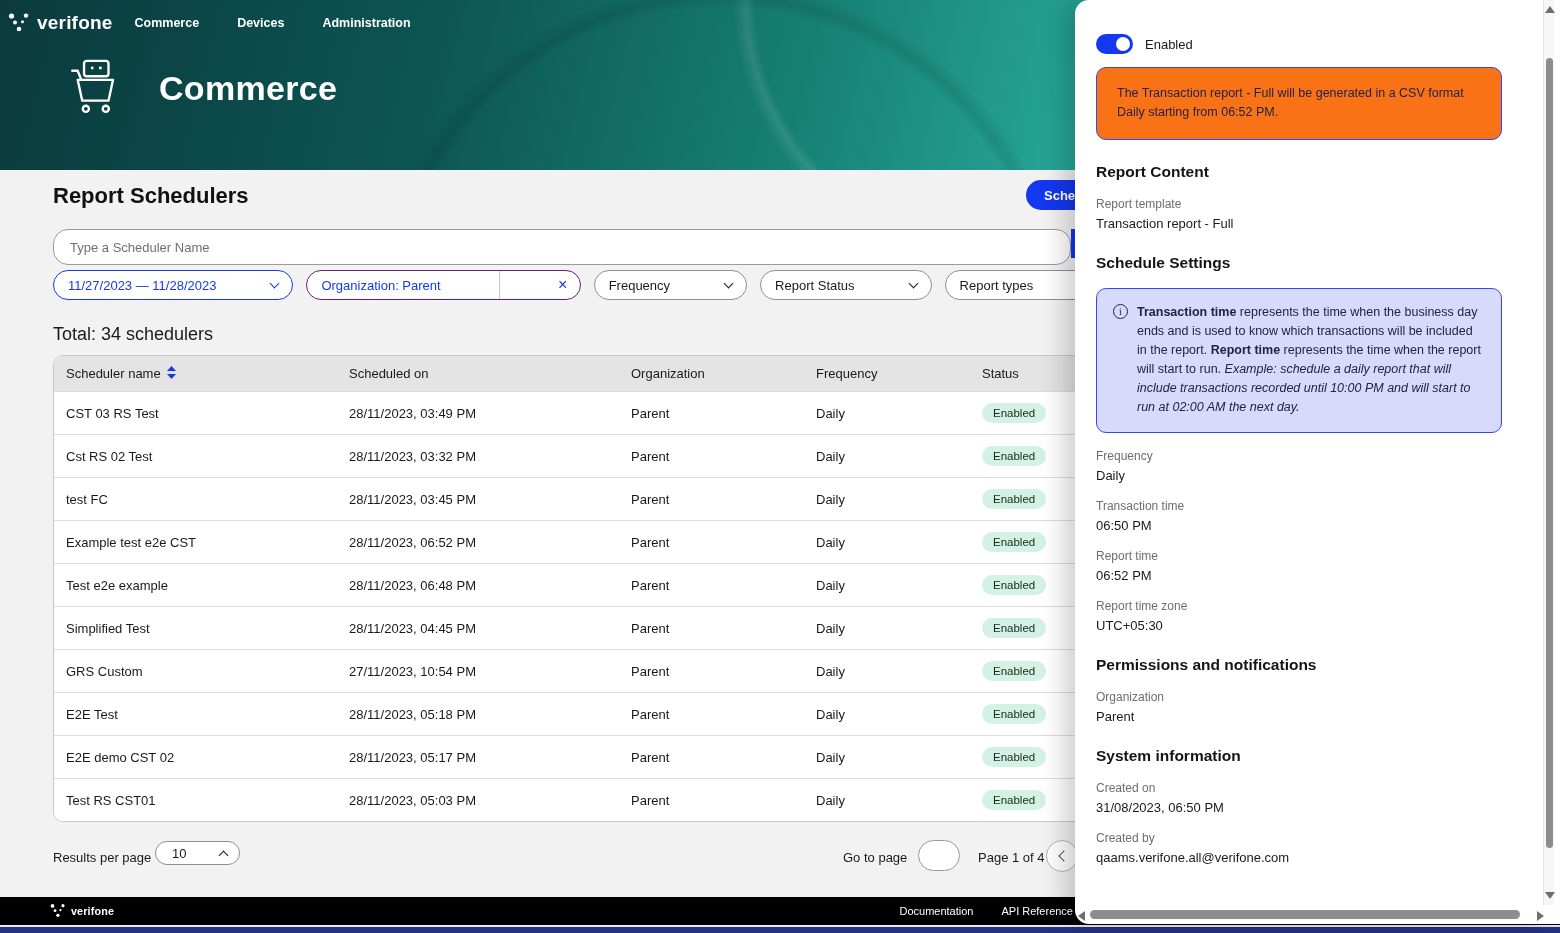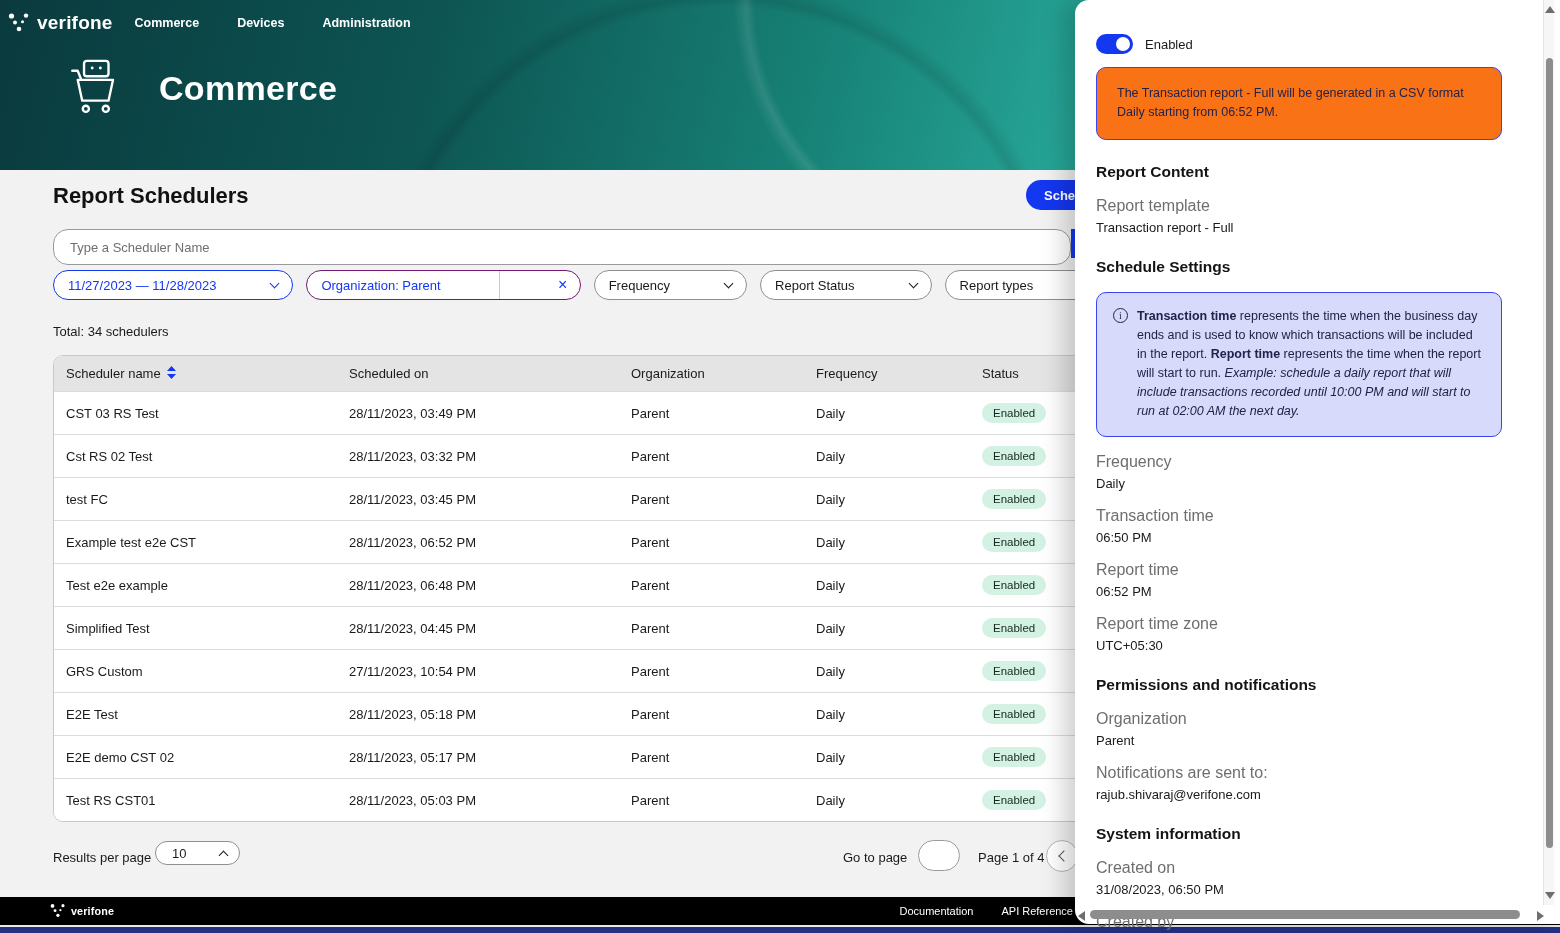--- a/index.html
+++ b/index.html
@@ -43,21 +43,21 @@
   .chip-org { border:1px solid #701a75; color:#1437f0; padding-right:0; }
   .chip-plain { border:1px solid #8f8f8f; color:#1a1a1a; }
   .chv { display:inline-block; width:7px; height:7px; border-right:1.6px solid currentColor;
     border-bottom:1.6px solid currentColor; transform:rotate(45deg); margin-left:9px; margin-top:-4px; }
   .chv-up { transform:rotate(-135deg); margin-top:5px; }
   .chip-div { width:1px; height:28px; background:#c9c9c9; margin-left:12px; }
   .chip-x { width:34px; height:30px; display:flex; align-items:center; justify-content:center;
     color:#1437f0; font-size:16px; cursor:pointer; }
   .clear-link { color:#1437f0; font-size:13px; cursor:pointer; margin-left:7px; }
 
-  .total-text { position:absolute; top:324px; left:53px; font-size:13px; color:#1a1a1a; }
+  .total-text { position:absolute; top:324px; left:53px; font-size:18px; color:#1a1a1a; }
 
   
   .grid-table { position:absolute; top:355px; left:53px; width:1454px; background:#fff;
     border:1px solid #c9c9c9; border-radius:10px; overflow:hidden; }
   .trow { display:grid; grid-template-columns:283px 282px 185px 166px 1fr; align-items:center; padding-left:12px; }
   .thead { background:#e4e4e4; height:35px; font-size:13px; color:#1a1a1a; }
   .tbody-row { height:43px; border-top:1px solid #dcdcdc; font-size:13px; color:#1a1a1a; cursor:pointer; background:#fff; }
   .sort-ic { display:inline-block; margin-left:6px; vertical-align:-1px; }
   .badge { display:inline-block; background:#d3f2e4; color:#16281f; font-size:11.5px;
     padding:4px 11px; border-radius:11px; }
@@ -91,21 +91,21 @@
     border-radius:14px 0 0 14px; box-shadow:-10px 0 26px rgba(0,0,0,0.20); z-index:10; }
   .drawer-body { padding:34px 58px 0 21px; }
   .toggle-row { display:flex; align-items:center; gap:12px; }
   .toggle { width:37px; height:20px; border-radius:10px; background:#1437f0; position:relative; cursor:pointer; }
   .toggle-knob { position:absolute; top:3px; right:3px; width:14px; height:14px; border-radius:50%; background:#fff; }
   .toggle-label { font-size:13px; color:#1a1a1a; }
   .drawer-banner { margin-top:13px; background:#f97316; border:1px solid #3845f0; border-radius:10px;
     padding:16px 20px; font-size:12.5px; line-height:1.55; color:#22224a; }
   .section-h { margin-top:23px; font-size:15.5px; font-weight:700; color:#141414; }
   .field { margin-top:16px; }
-  .flabel { font-size:16px; color:#6e6e6e; }
+  .flabel { font-size:12px; color:#6e6e6e; }
   .fvalue { font-size:13px; color:#1a1a1a; margin-top:5px; }
   .note-box { margin-top:16px; background:#d7dafa; border:1px solid #3845f0; border-radius:10px;
     padding:14px 16px 15px 16px; font-size:12.5px; line-height:1.52; color:#22224a; display:flex; gap:9px; }
   .circle-i { flex:0 0 auto; width:15px; height:15px; border:1.3px solid #22224a; border-radius:50%;
     font-size:10px; line-height:13px; text-align:center; font-family:"Liberation Serif",serif; margin-top:1px; }
   .note-italic { font-style:italic; }
 
   
   .vscroll { position:absolute; top:0; right:6px; width:11px; height:905px; background:#f6f6f6;
     border-left:1px solid #e3e3e3; }
@@ -377,24 +377,20 @@
       </div>
 
     <h2 class="section-h">Permissions and notifications</h2>
     <div>
 
         <div class="field">
           <div class="flabel">Organization</div>
           <div class="fvalue">Parent</div>
         </div>
 
-        <div class="field">
-          <div class="flabel">Notifications are sent to:</div>
-          <div class="fvalue">rajub.shivaraj@verifone.com</div>
-        </div>
       </div>
 
     <h2 class="section-h">System information</h2>
     <div>
 
         <div class="field">
           <div class="flabel">Created on</div>
           <div class="fvalue">31/08/2023, 06:50 PM</div>
         </div>
 

